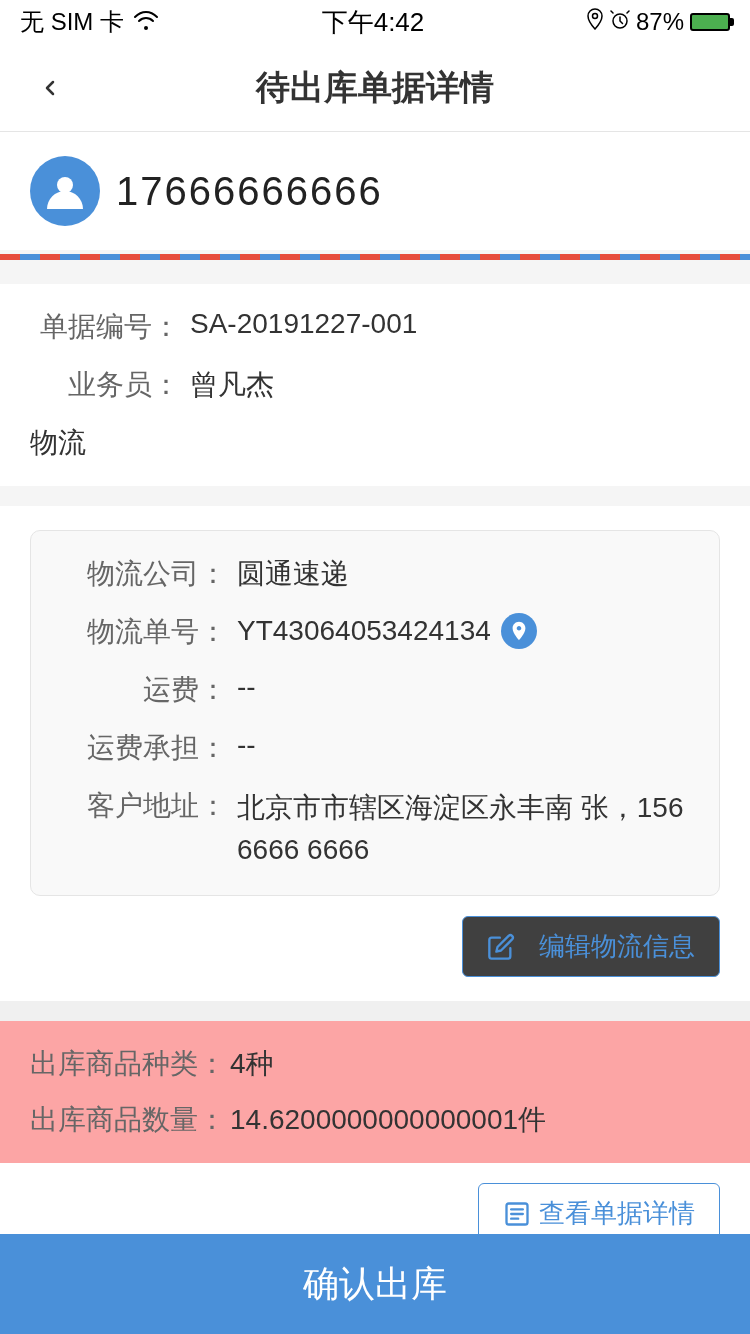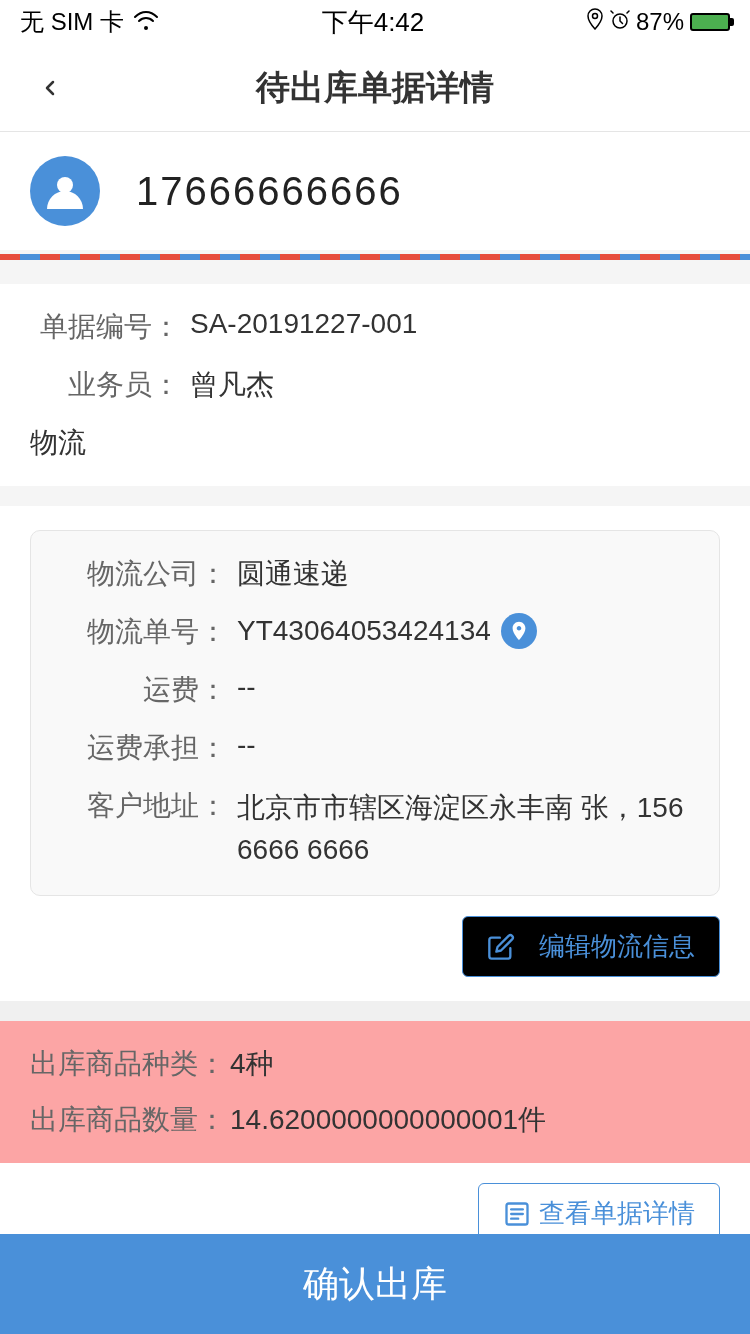--- a/index.html
+++ b/index.html
@@ -69,21 +69,21 @@
       font-weight: 700;
       color: #333;
     }
 
     
     .customer-header {
       background: #fff;
       padding: 24px 30px;
       display: flex;
       align-items: center;
-      gap: 36px;
+      gap: 16px;
       margin-bottom: 4px;
     }
     .avatar {
       width: 70px; height: 70px;
       border-radius: 50%;
       background: #4a90d9;
       display: flex; align-items: center; justify-content: center;
       flex-shrink: 0;
     }
     .avatar svg { width: 44px; height: 44px; fill: #fff; }
@@ -183,21 +183,21 @@
     }
     .edit-btn {
       display: flex;
       align-items: center;
       gap: 24px;
       border: 1px solid #4a90d9;
       border-radius: 6px;
       padding: 12px 24px;
       color: #4a90d9;
       font-size: 26px;
-      background: #000000;
+      background: #404040;
       cursor: pointer;
     }
     .edit-btn svg { width: 28px; height: 28px; stroke: #4a90d9; fill: none; stroke-width: 2; }
 
     
     .section-gap {
       height: 20px;
       background: #f0f0f0;
     }
 

